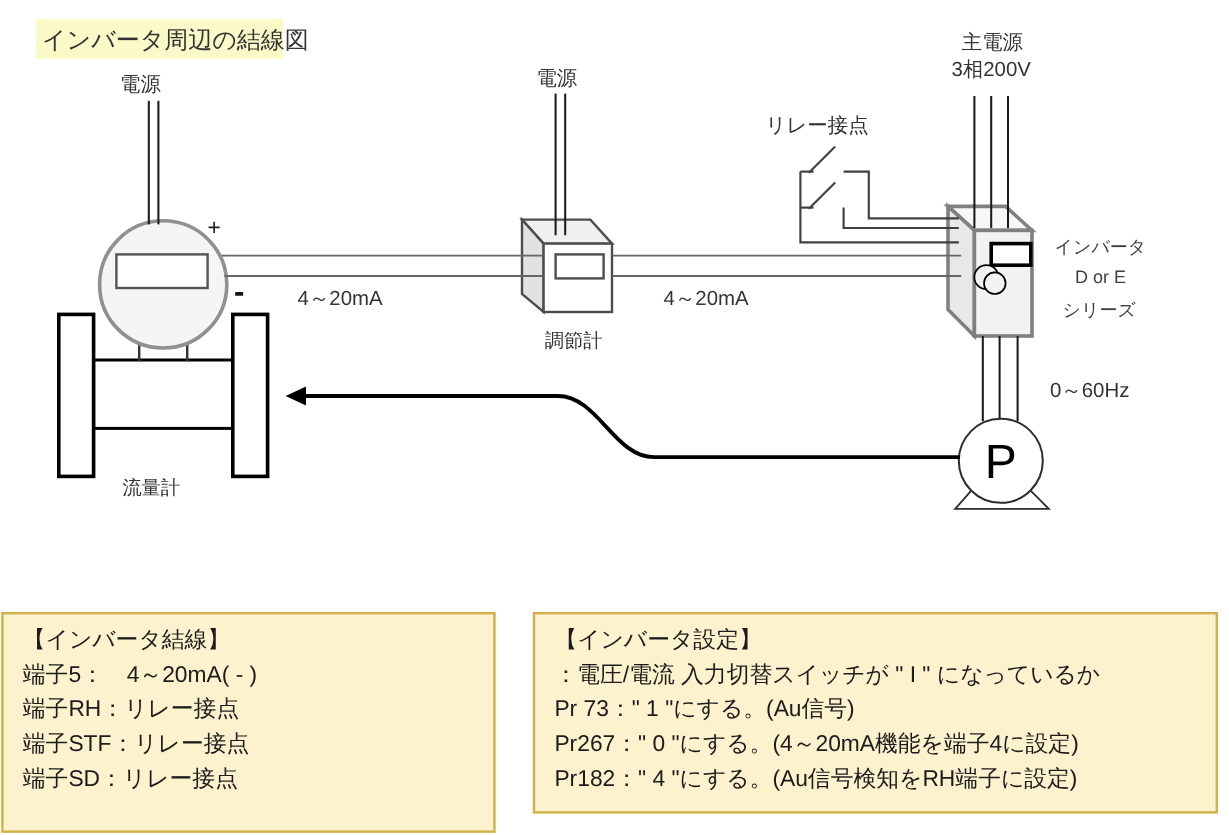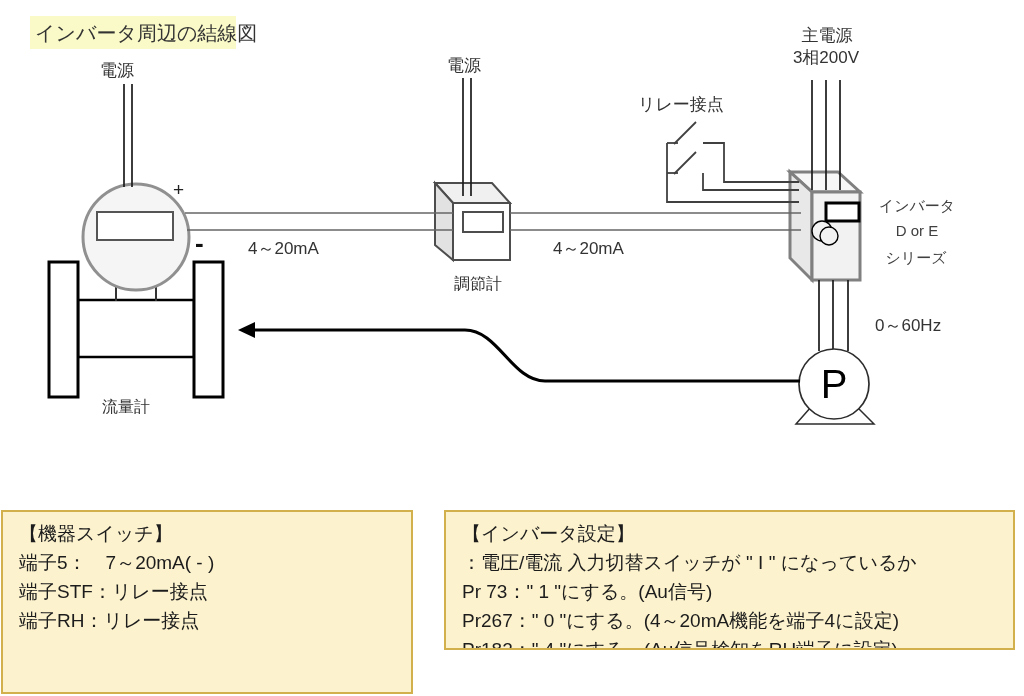--- a/index.html
+++ b/index.html
@@ -18,21 +18,21 @@
   .minus-sign{font-size:26px;font-weight:bold;fill:#111;}
   .title-text{font-size:20px;fill:#333333;}
   .note-box{
     position:absolute;box-sizing:border-box;
     background:#FCF2CD;border:2px solid #D2B04C;
     font-size:19px;line-height:29px;color:#1c1c1c;
     padding:7px 0 0 16px;white-space:nowrap;overflow:hidden;
   }
   .note-line{height:29px;}
   #wiring-box{left:1px;top:510px;width:412px;height:184px;}
-  #settings-box{left:444px;top:510px;width:571px;height:140px;}
+  #settings-box{left:444px;top:510px;width:571px;height:168px;}
 </style>
 </head>
 <body>
 
 <svg width="1024" height="500" viewBox="0 0 1024 500">
 
   <g>
     <rect x="30" y="16" width="206" height="33" fill="#FAFAC8"></rect>
     <text x="35" y="40" class="title-text">インバータ周辺の結線図</text>
   </g>
@@ -126,24 +126,25 @@
     <text x="834" y="398" class="pump-letter" text-anchor="middle">P</text>
   </g>
 
   <g>
     <path d="M800,381 H545 C512,381 498,330 465,330 H254" fill="none" stroke="#000000" stroke-width="3.2"></path>
     <polygon points="238,330 255,322 255,338" fill="#000000"></polygon>
   </g>
 </svg>
 
 <div id="wiring-box" class="note-box">
-  <div class="note-line">【機器スイッチ】</div>
-  <div class="note-line">端子5：　7～20mA( - )</div>
+  <div class="note-line">【インバータ結線】</div>
+  <div class="note-line">端子5：　4～20mA( - )</div>
+  <div class="note-line">端子RH：リレー接点</div>
   <div class="note-line">端子STF：リレー接点</div>
-  <div class="note-line">端子RH：リレー接点</div>
+  <div class="note-line">端子SD：リレー接点</div>
 </div>
 
 <div id="settings-box" class="note-box">
   <div class="note-line">【インバータ設定】</div>
   <div class="note-line">：電圧/電流 入力切替スイッチが " I " になっているか</div>
   <div class="note-line">Pr 73：" 1 "にする。(Au信号)</div>
   <div class="note-line">Pr267：" 0 "にする。(4～20mA機能を端子4に設定)</div>
   <div class="note-line">Pr182：" 4 "にする。(Au信号検知をRH端子に設定)</div>
 </div>
 

